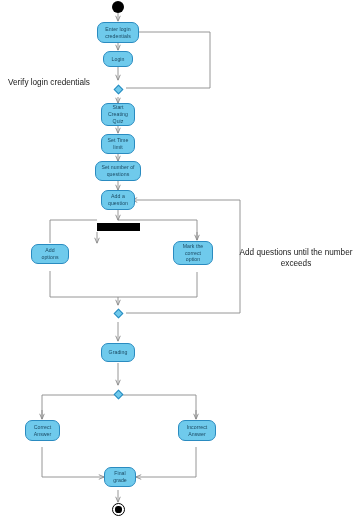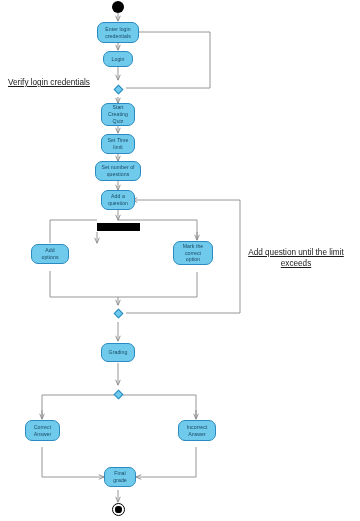--- a/index.html
+++ b/index.html
@@ -77,21 +77,20 @@
   .diamond-wrap {
     position: absolute;
     z-index: 3;
   }
   .annotation {
     position: absolute;
     color: #1a1a1a;
     font-size: 8.2px;
     line-height: 1.3;
     z-index: 4;
-    text-decoration: underline;
   }
   .ann-left { text-align: left; }
   .ann-center { text-align: center; }
 </style>
 </head>
 <body>
 
 <div id="canvas">
 
   <svg id="edges" viewBox="0 0 360 521" xmlns="http://www.w3.org/2000/svg">
@@ -185,16 +184,16 @@
 
   <div class="node" style="left:104px; top:467px; width:32px; height:20px;">Final
 grade</div>
 
   <div class="end-outer" style="left:112px; top:503px; width:13px; height:13px;">
     <div class="end-inner"></div>
   </div>
 
   <div class="annotation ann-left" style="left:8px; top:78px; width:105px;">Verify login credentials</div>
 
-  <div class="annotation ann-center" style="left:238px; top:248px; width:116px; white-space:pre-line;">Add question until the limit
+  <div class="annotation ann-center" style="left:238px; top:248px; width:116px; white-space:pre-line;">Add questions until the number
 exceeds</div>
 
 </div>
 
 </body></html>

